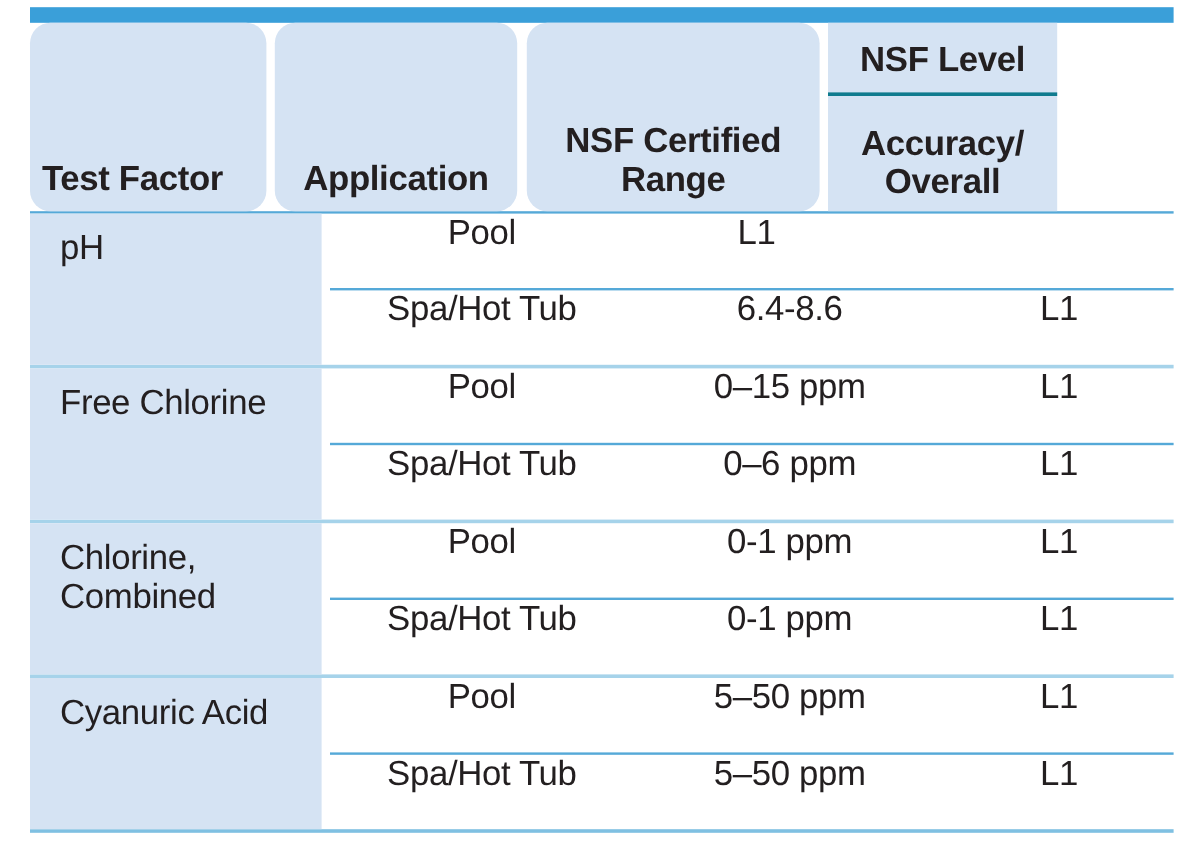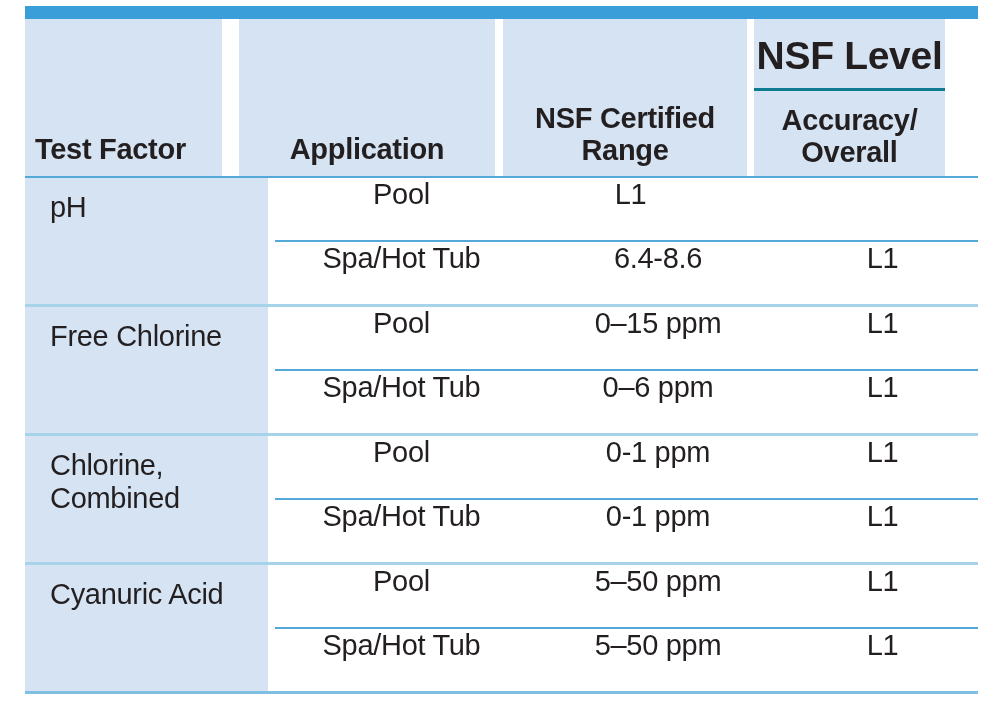--- a/index.html
+++ b/index.html
@@ -16,29 +16,29 @@
     width:1000px;height:705px;position:relative;overflow:hidden;
     font-family:"Liberation Sans", sans-serif;
     color:var(--text);
   }
   .table{position:absolute;left:25px;top:6px;width:953px;}
   .topbar{height:13px;background:var(--topbar);}
   
   .hdr{display:flex;height:157px;}
   .hcell{background:var(--cellbg);box-sizing:border-box;display:flex;font-weight:bold;font-size:29px;letter-spacing:-0.3px;}
   .w-factor{width:197px;}
-  .w-app{width:256px;margin-left:17px;}
+  .w-app{width:202px;margin-left:7px;}
   .w-range{width:244px;margin-left:8px;}
   .w-level{width:191px;margin-left:7px;}
-  .hbottom{align-items:flex-end;padding-bottom:10px;}
+  .hbottom{align-items:flex-end;padding-bottom:10px;border-radius:17px;}
   .hleft{padding-left:10px;}
   .hcenter{justify-content:center;text-align:center;}
   .prewrap{white-space:pre-line;line-height:1.08;}
   .level-col{flex-direction:column;align-items:stretch;font-weight:bold;}
-  .lvl-title{text-align:center;padding-top:15px;font-size:39px;}
+  .lvl-title{text-align:center;padding-top:15px;font-size:29px;}
   .teal-rule{height:3px;background:var(--teal);margin-top:10px;}
   .acc-wrap{flex:1;display:flex;align-items:flex-end;justify-content:center;padding-bottom:8px;}
   .hdr-sep{height:2px;background:var(--line);}
   
   .group{display:flex;}
   .fcell{width:243px;background:var(--cellbg);box-sizing:border-box;
          padding:13px 8px 0 25px;font-size:29px;line-height:1.15;letter-spacing:-0.3px;}
   .rows{margin-left:7px;flex:1;display:flex;flex-direction:column;}
   .row{height:62px;display:flex;font-size:29px;letter-spacing:-0.3px;}
   .acell{width:253px;text-align:center;}

